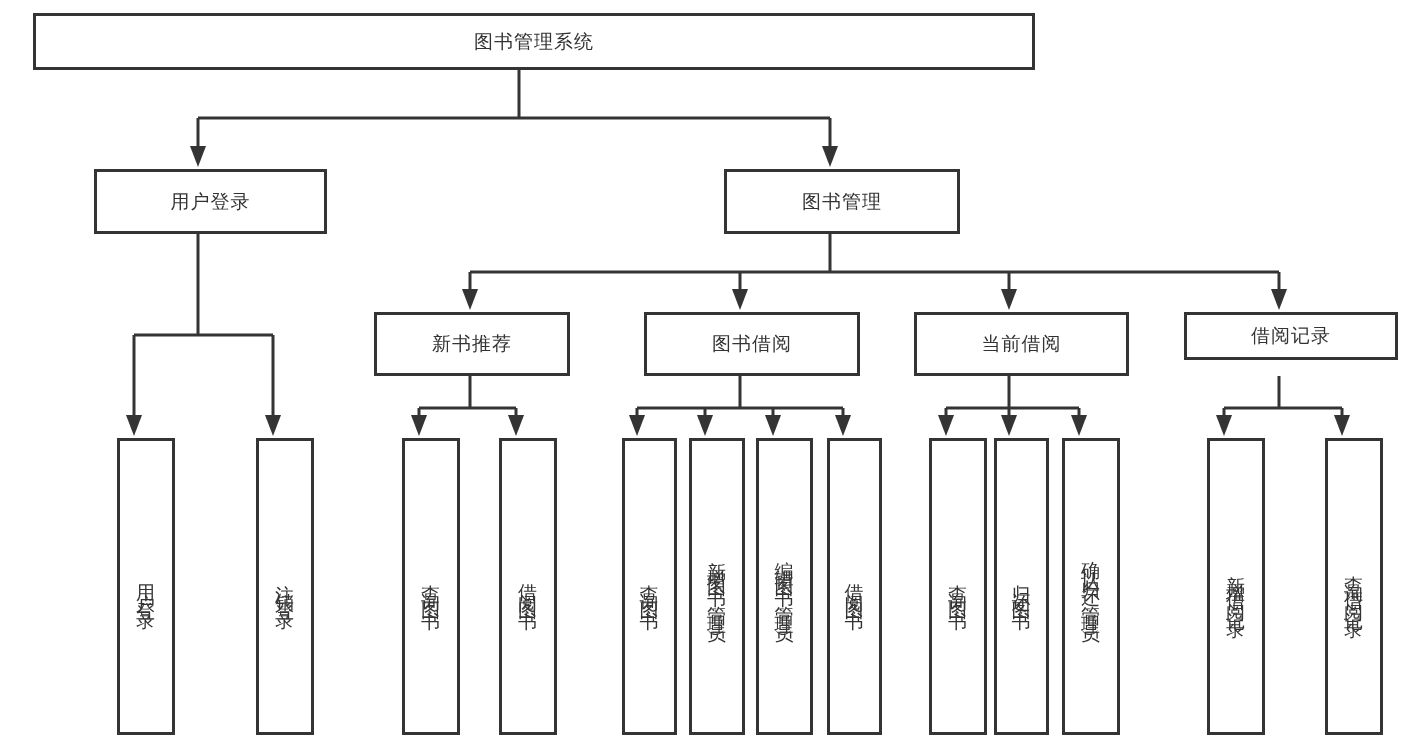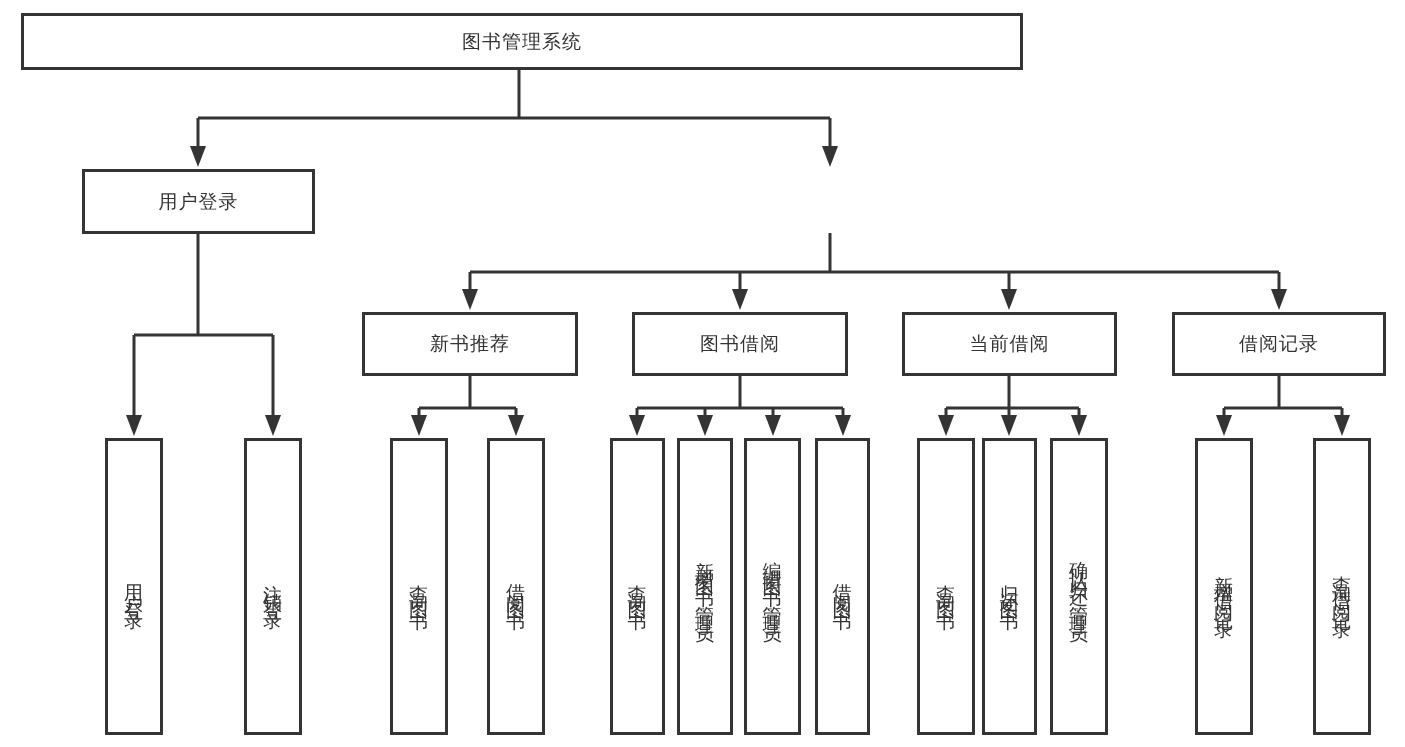--- a/index.html
+++ b/index.html
@@ -26,20 +26,21 @@
   .node {
     position: absolute;
     box-sizing: border-box;
     border: 3px solid #343434;
     background: #ffffff;
     color: #333333;
     display: flex;
     align-items: center;
     justify-content: center;
     z-index: 2;
+    margin-left: 12px;
   }
   .h-node {
     font-size: 19px;
     letter-spacing: 1px;
   }
   .v-node {
     writing-mode: vertical-rl;
     text-orientation: mixed;
     font-size: 19px;
     letter-spacing: 9px;
@@ -112,31 +113,34 @@
     </g>
   </svg>
 
   <div class="node h-node" style="left:21px; top:13px; width:1002px; height:57px;">
     <span>图书管理系统</span>
   </div>
 
   <div class="node h-node" style="left:82px; top:169px; width:233px; height:65px;">
     <span>用户登录</span>
   </div>
+  <div class="node h-node" style="left:712px; top:169px; width:236px; height:65px;">
+    <span>图书管理</span>
+  </div>
 
-  <div class="node h-node" style="left:362px; top:312px; width:216px; height:64px;">
+  <div class="node h-node" style="left:362px; top:312px; width:196px; height:64px;">
     <span>新书推荐</span>
   </div>
   <div class="node h-node" style="left:902px; top:312px; width:215px; height:64px;">
     <span>当前借阅</span>
   </div>
   <div class="node h-node" style="left:632px; top:312px; width:216px; height:64px;">
     <span>图书借阅</span>
   </div>
-  <div class="node h-node" style="left:1172px; top:312px; width:214px; height:64px;">
+  <div class="node h-node" style="left:1172px; top:312px; width:214px; height:48px;">
     <span>借阅记录</span>
   </div>
 
   <div class="node v-node" style="left:105px; top:438px; width:58px; height:297px;">用户登录</div>
   <div class="node v-node" style="left:244px; top:438px; width:58px; height:297px;">注销登录</div>
 
   <div class="node v-node" style="left:390px; top:438px; width:58px; height:297px;">查询图书</div>
   <div class="node v-node" style="left:487px; top:438px; width:58px; height:297px;">借阅图书</div>
 
   <div class="node v-node" style="left:610px; top:438px; width:55px; height:297px;">查询图书</div>

